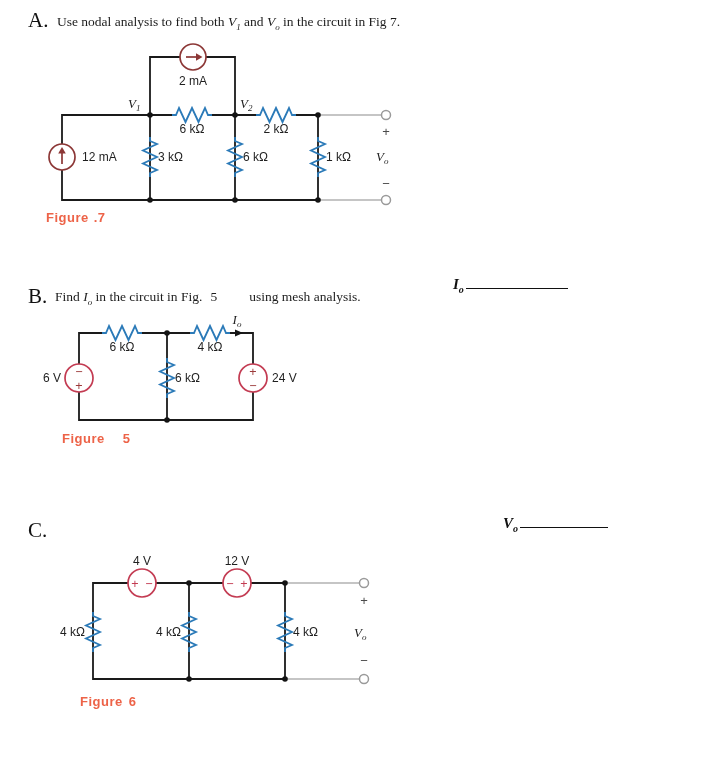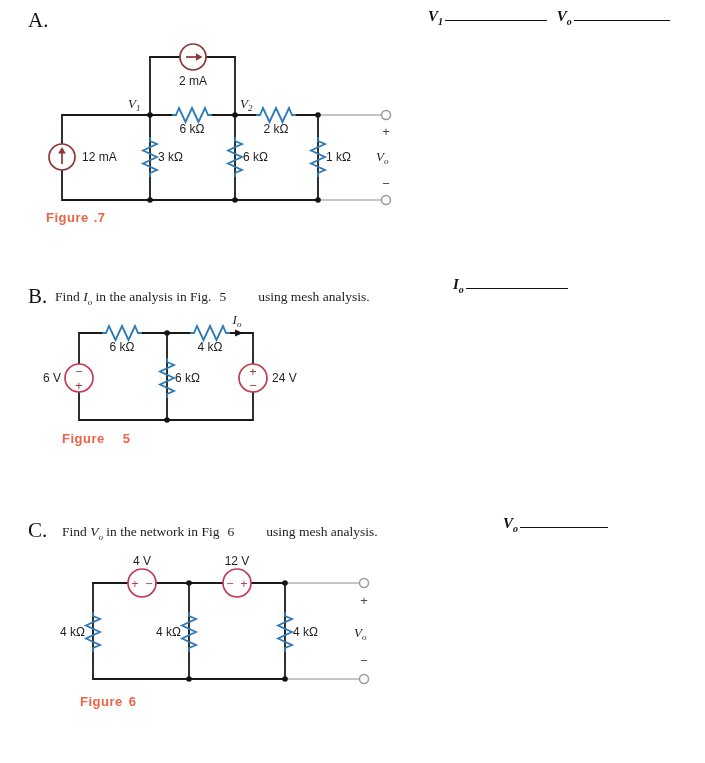--- a/index.html
+++ b/index.html
@@ -31,25 +31,22 @@
   .sign-b{fill:#9c3a3a;font-size:12.5px;}
   .sign-c{fill:#c33b52;font-size:12.5px;}
   .pm{fill:#4a4a4a;font-size:13px;}
 </style>
 </head>
 <body>
 
 <div class="page">
 
   <div class="prob-letter" style="left:28px;top:8px">A.</div>
+  <div class="prob-text" style="left:57px;top:14px"><span>Use nodal analysis to find both </span><span class="var">V</span><sub>1</sub><span> and </span><span class="var">V</span><sub>o</sub><span> in the circuit in Fig 7.</span></div>
 
-  <div class="ans" style="left:428px;top:7px">
-    <span><span>V</span><sub>1</sub></span><span class="blank" style="width:102px"></span>
-    <span style="margin-left:6px"><span>V</span><sub>o</sub></span><span class="blank" style="width:96px"></span>
-  </div>
 
   <svg style="left:40px;top:40px" width="370" height="180" viewBox="0 0 370 180">
     <defs>
       <path id="rz" d="M-20 0h4l3-7 6.5 14 6.5-14 6.5 14 6.5-14 3 7h4" fill="none"></path>
     </defs>
 
     <path class="wire" d="M110 17H195 M110 17V75 M195 17V75 M22 75H132 M172 75H216 M256 75H278 M22 75V160 M22 160H278 M110 75V160 M195 75V160 M278 75V160"></path>
     <path class="gwire" d="M278 75H341 M278 160H341"></path>
 
     <use href="#rz" transform="translate(152 75)" class="rz" stroke="#2b7ab8"></use>
@@ -89,21 +86,21 @@
     <text x="203" y="121">6 kΩ</text>
     <text x="286" y="121">1 kΩ</text>
     <text x="346" y="96" text-anchor="middle" class="pm">+</text>
     <text x="346" y="148" text-anchor="middle" class="pm">−</text>
     <text x="336" y="121" class="ser"><tspan>V</tspan><tspan class="sub" dy="3">o</tspan></text>
   </svg>
 
   <div class="figcap" style="left:46px;top:210px"><span>Figure</span><span style="margin-left:5px">.7</span></div>
 
   <div class="prob-letter" style="left:28px;top:284px">B.</div>
-  <div class="prob-text" style="left:55px;top:289px"><span>Find </span><span class="var">I</span><sub>o</sub><span> in the analysis in Fig.</span><span class="gap-sm">5</span><span class="gap-lg">using mesh analysis.</span></div>
+  <div class="prob-text" style="left:55px;top:289px"><span>Find </span><span class="var">I</span><sub>o</sub><span> in the circuit in Fig.</span><span class="gap-sm">5</span><span class="gap-lg">using mesh analysis.</span></div>
 
   <div class="ans" style="left:453px;top:275px">
     <span><span>I</span><sub>o</sub></span><span class="blank" style="width:102px"></span>
   </div>
 
   <svg style="left:40px;top:310px" width="290" height="125" viewBox="0 0 290 125">
 
     <path class="wire" d="M39 23H62 M102 23H150 M190 23H213 M39 23V110 M213 23V110 M127 23V110 M39 110H213"></path>
 
     <use href="#rz" transform="translate(82 23)" class="rz" stroke="#2b7ab8"></use>
@@ -130,21 +127,20 @@
     <text x="21" y="72" text-anchor="end">6 V</text>
     <text x="232" y="72">24 V</text>
     <text x="82" y="41" text-anchor="middle">6 kΩ</text>
     <text x="170" y="41" text-anchor="middle">4 kΩ</text>
     <text x="135" y="72">6 kΩ</text>
   </svg>
 
   <div class="figcap" style="left:62px;top:431px"><span>Figure</span><span style="margin-left:18px">5</span></div>
 
   <div class="prob-letter" style="left:28px;top:518px">C.</div>
-  <div class="prob-text" style="left:62px;top:524px"><span>Find </span><span class="var">V</span><sub>o</sub><span> in the network in Fig</span><span class="gap-sm">6</span><span class="gap-lg">using mesh analysis.</span></div>
 
   <div class="ans" style="left:503px;top:514px">
     <span><span>V</span><sub>o</sub></span><span class="blank" style="width:88px"></span>
   </div>
 
   <svg style="left:40px;top:545px" width="340" height="145" viewBox="0 0 340 145">
 
     <path class="wire" d="M53 38H245 M53 38V134 M149 38V134 M245 38V134 M53 134H245"></path>
     <path class="gwire" d="M245 38H319 M245 134H319"></path>
 

